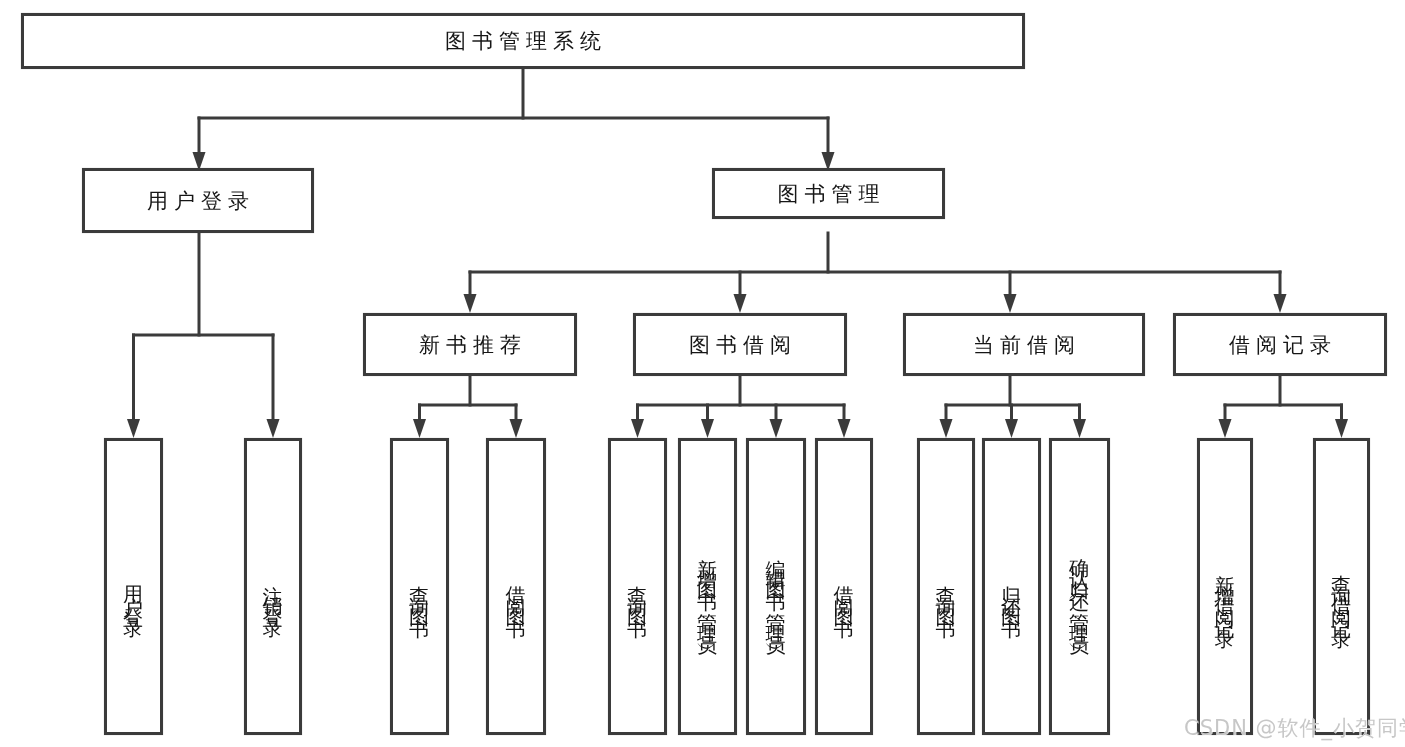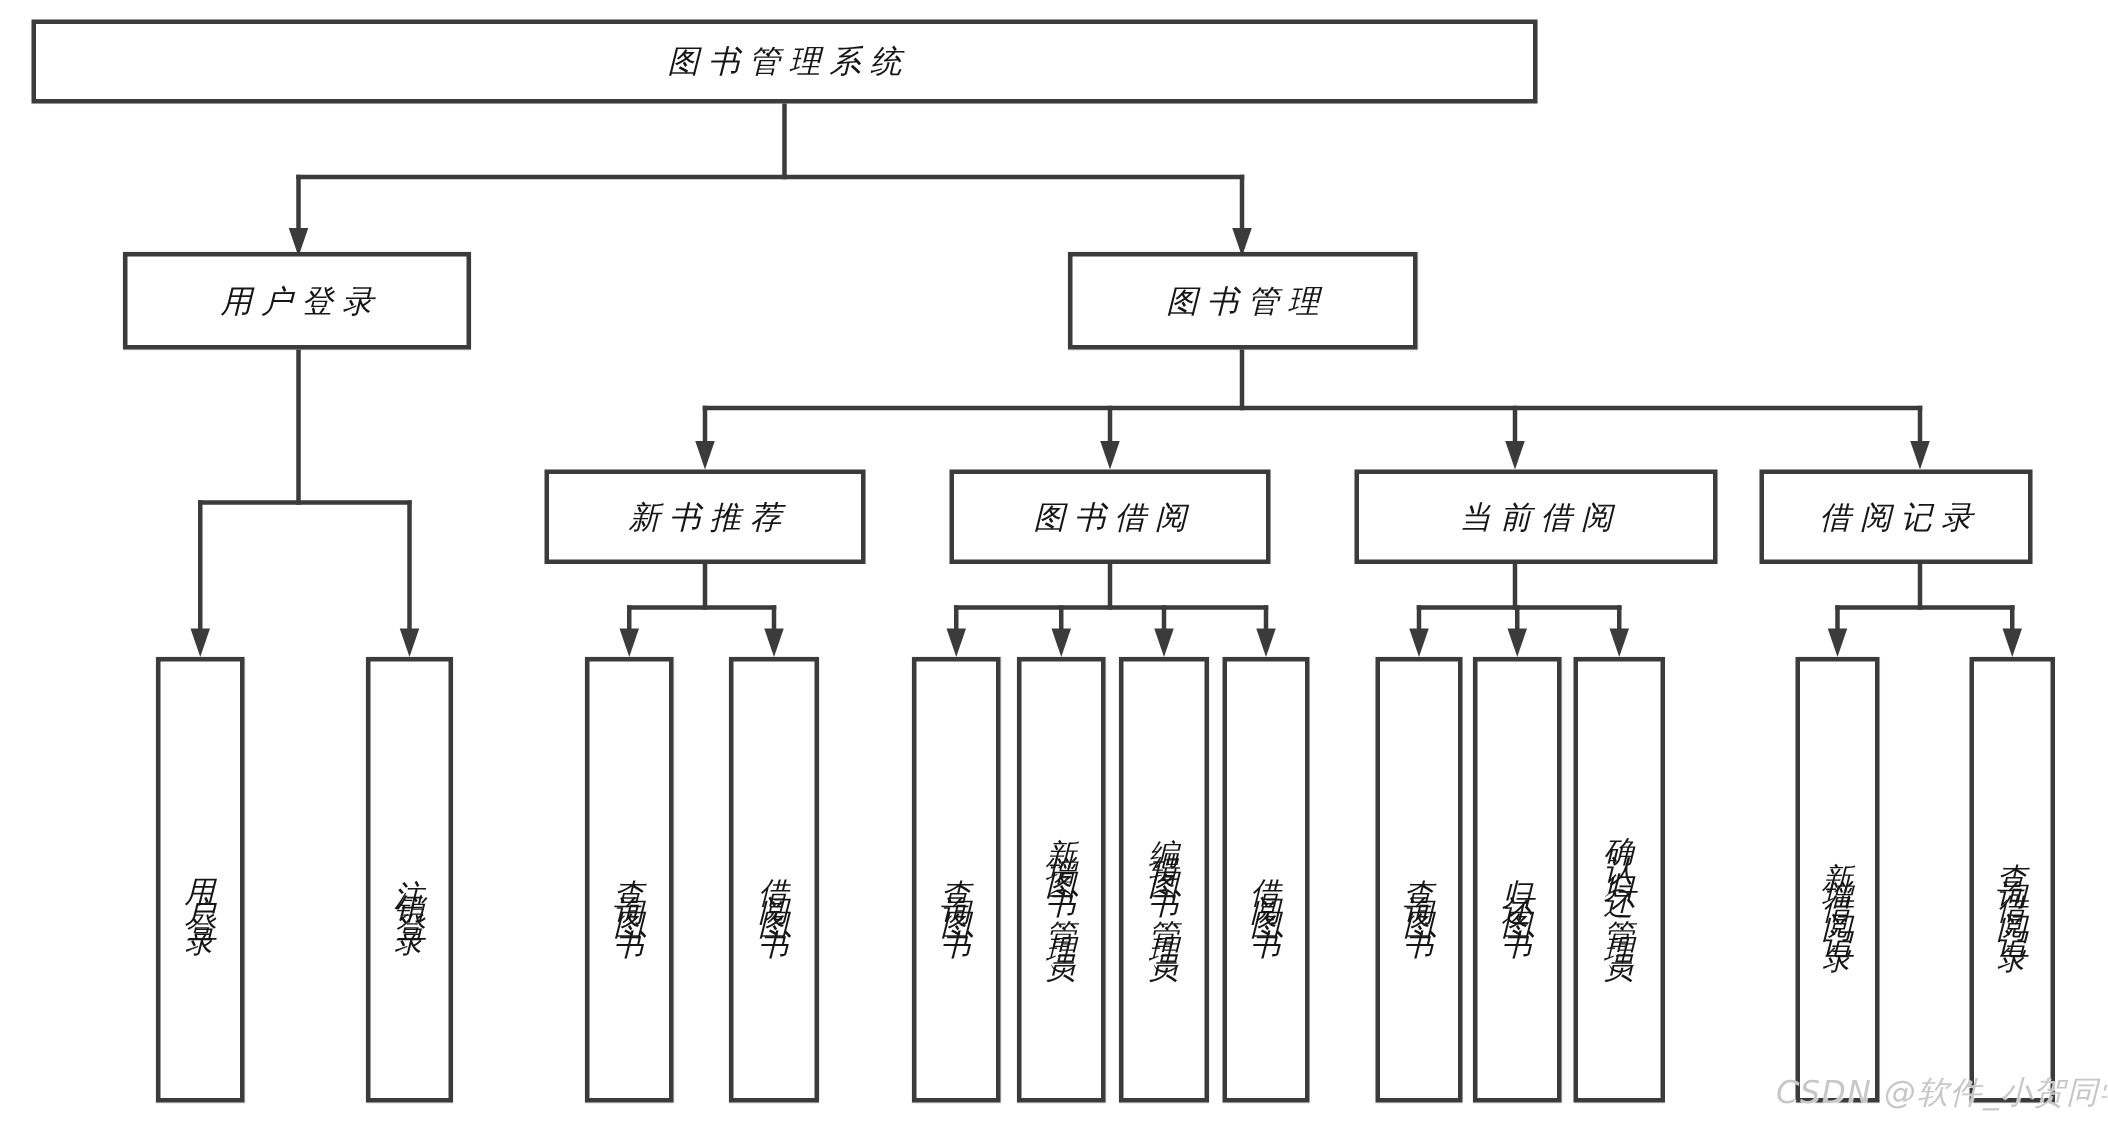--- a/index.html
+++ b/index.html
@@ -2,21 +2,20 @@
 <html><head>
 <meta charset="utf-8">
 <style>
   html,body{margin:0;padding:0;background:#ffffff;}
   body{font-family:"DejaVu Sans","Liberation Sans",sans-serif;}
   #canvas{
     position:relative;
     width:1405px;height:747px;
     background:#ffffff;
     overflow:hidden;
-    font-style:italic;
   }
   #wires{position:absolute;left:0;top:0;width:1405px;height:747px;}
   .node{
     position:absolute;
     box-sizing:border-box;
     background:#ffffff;
     border:3px solid #3b3b3b;
     display:flex;align-items:center;justify-content:center;
     color:#161616;
     box-shadow:0 0 1px rgba(0,0,0,0.25);
@@ -128,34 +127,34 @@
     </g>
   </svg>
 
   <div class="node h" style="left:21px;top:13px;width:1004px;height:56px">
     <span>图书管理系统</span>
   </div>
 
   <div class="node h" style="left:82px;top:168px;width:232px;height:65px">
     <span>用户登录</span>
   </div>
-  <div class="node h" style="left:712px;top:168px;width:233px;height:65px">
+  <div class="node h" style="left:712px;top:168px;width:233px;height:51px">
     <span>图书管理</span>
   </div>
 
   <div class="node h" style="left:633px;top:313px;width:214px;height:63px">
     <span>图书借阅</span>
   </div>
   <div class="node h" style="left:363px;top:313px;width:214px;height:63px">
     <span>新书推荐</span>
   </div>
   <div class="node h" style="left:903px;top:313px;width:242px;height:63px">
     <span>当前借阅</span>
   </div>
-  <div class="node h" style="left:1173px;top:313px;width:182px;height:63px">
+  <div class="node h" style="left:1173px;top:313px;width:214px;height:63px">
     <span>借阅记录</span>
   </div>
 
   <div class="node v" style="left:104px;top:438px;width:59px;height:297px">
     <span>用户登录</span>
   </div>
   <div class="node v" style="left:244px;top:438px;width:58px;height:297px">
     <span>注销登录</span>
   </div>
 

